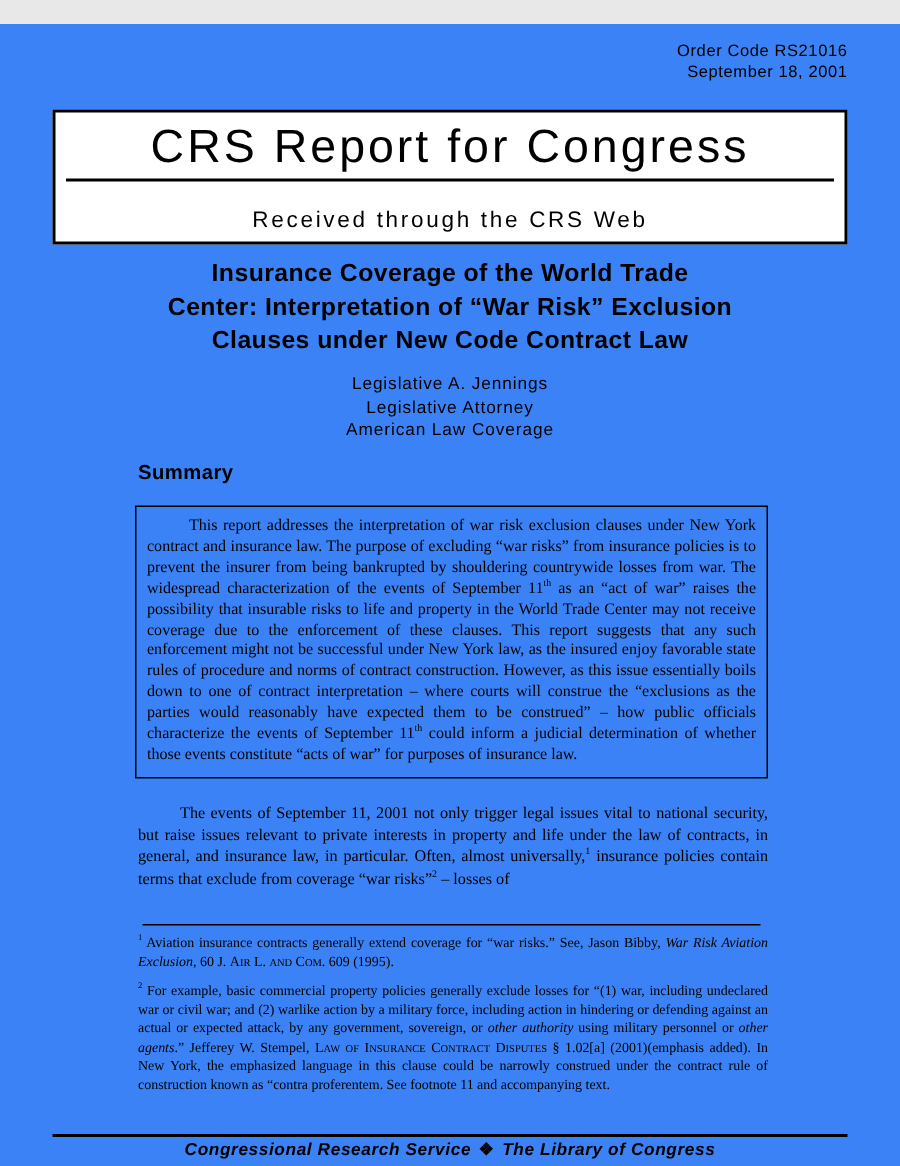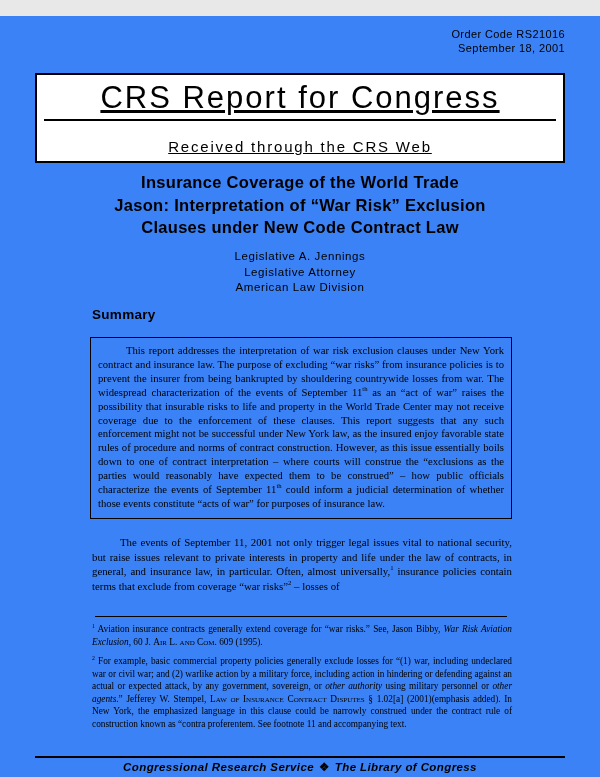--- a/index.html
+++ b/index.html
@@ -10,21 +10,21 @@
   }
   
   .page-meta{
     position:absolute;top:11px;right:35px;text-align:right;
     font-family:"Liberation Sans",sans-serif;font-size:11px;line-height:14px;
     letter-spacing:0.4px;
   }
   
   .masthead{
     position:absolute;top:57px;left:35px;right:35px;
-    border:2px solid #000;background:#fff;text-decoration:underline;
+    border:2px solid #000;background:#fff;
   }
   .masthead-title{
     font-family:"Liberation Sans",sans-serif;font-weight:400;
     font-size:31px;line-height:40px;text-align:center;
     letter-spacing:2px;margin:0 7px;padding:3px 0 1px;
     border-bottom:2px solid #000;white-space:nowrap;
   }
   .masthead-subtitle{
     font-family:"Liberation Sans",sans-serif;font-size:15px;line-height:19px;
     text-align:center;letter-spacing:1.8px;padding:16px 0 5px;white-space:nowrap;
@@ -91,28 +91,28 @@
     <div>September 18, 2001</div>
   </div>
 
   <div class="masthead">
     <div class="masthead-title">CRS Report for Congress</div>
     <div class="masthead-subtitle">Received through the CRS Web</div>
   </div>
 
   <div class="report-title">
     <div>Insurance Coverage of the World Trade</div>
-    <div>Jason: Interpretation of “War Risk” Exclusion</div>
+    <div>Center: Interpretation of “War Risk” Exclusion</div>
     <div>Clauses under New Code Contract Law</div>
   </div>
 
   <div class="byline">
     <div>Legislative A. Jennings</div>
     <div>Legislative Attorney</div>
-    <div>American Law Division</div>
+    <div>American Law Coverage</div>
   </div>
 
   <div class="summary-heading">Summary</div>
 
   <div class="summary-box">
     <p><span>This report addresses the interpretation of war risk exclusion clauses under New York contract and insurance law.  The purpose of excluding “war risks” from insurance policies is to prevent the insurer from being bankrupted by shouldering countrywide losses from war.  The widespread characterization of the events of September 11</span><sup>th</sup><span> as an “act of war” raises the possibility that insurable risks to life and property in the World Trade Center may not receive coverage due to the enforcement of these clauses.  This report suggests that any such enforcement might not be successful under New York law, as the insured enjoy favorable state rules of procedure and norms of contract construction.  However, as this issue essentially boils down to one of contract interpretation –   where courts will construe the “exclusions as the parties would reasonably have expected them to be construed” –  how public officials characterize the events of September 11</span><sup>th</sup><span> could inform a judicial determination of whether those events constitute “acts of war” for purposes of insurance law.</span></p>
   </div>
 
   <p class="body-para"><span>The events of September 11, 2001 not only trigger legal issues vital to national security, but raise issues relevant to private interests in property and life under the law of contracts, in general, and insurance law, in particular.  Often, almost universally,</span><sup>1</sup><span> insurance policies contain terms that exclude from coverage “war risks”</span><sup>2</sup><span> – losses of</span></p>
 

